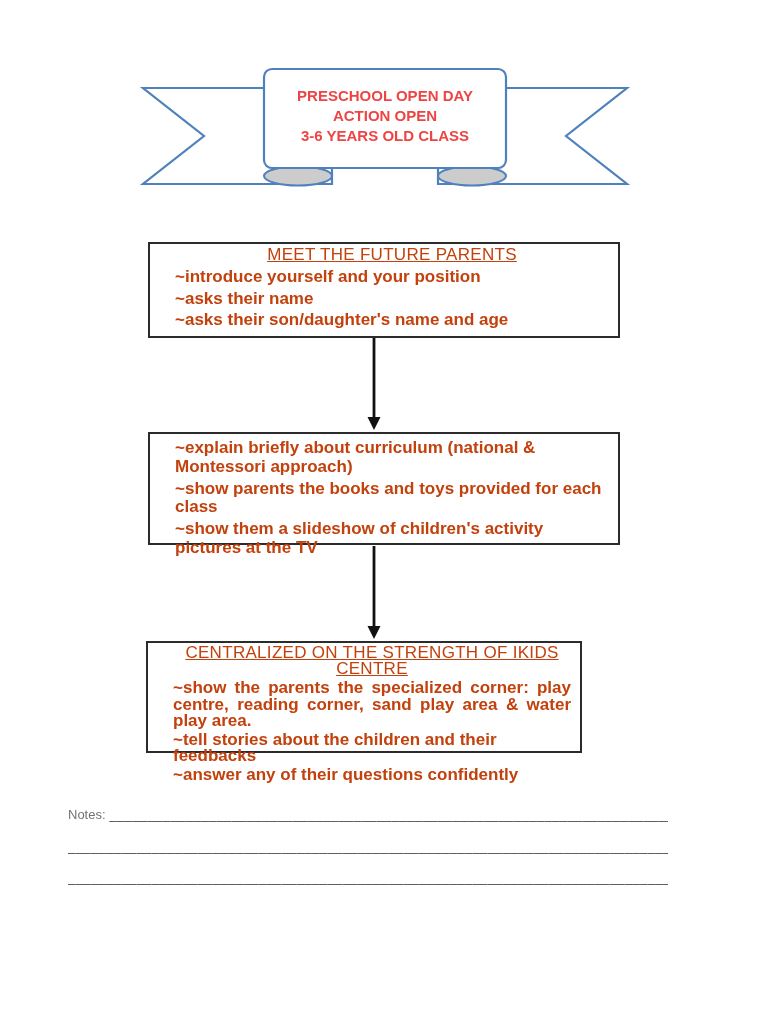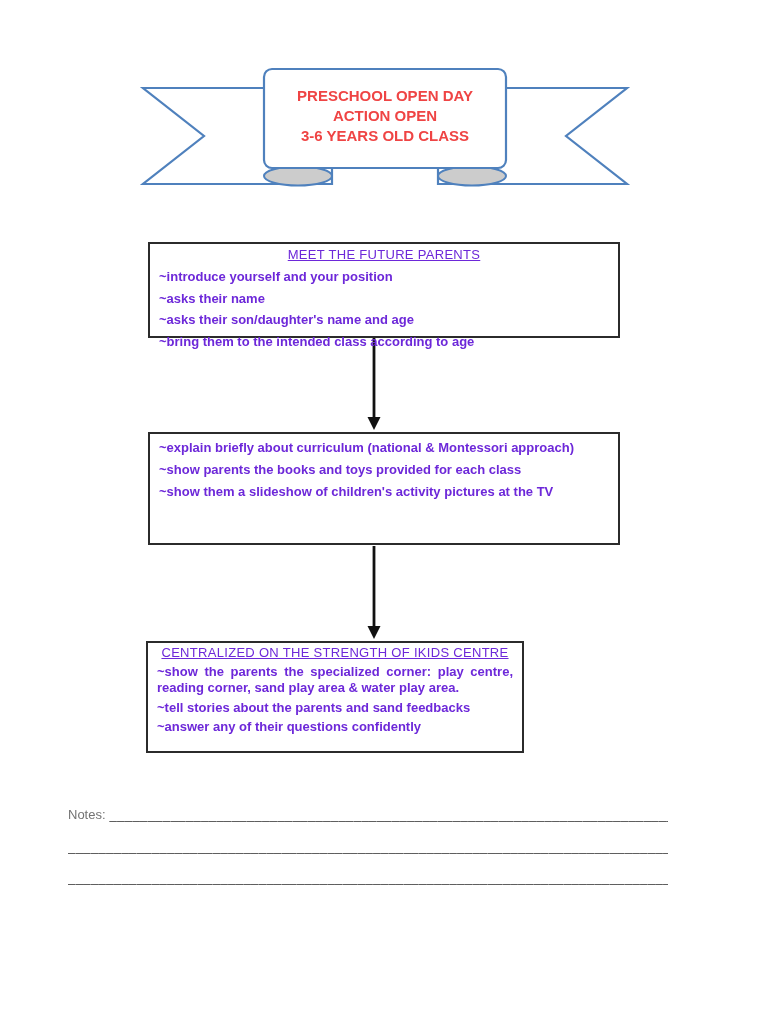--- a/index.html
+++ b/index.html
@@ -13,25 +13,25 @@
   .curl{fill:#cccccc;stroke-width:2;}
   .panel{fill:#ffffff;stroke-width:2.2;}
   .banner-text{
     position:absolute;left:264px;top:86px;width:242px;height:66px;
     text-align:center;font-weight:bold;font-size:15px;line-height:20px;color:#ef4444;
   }
   
   .flow-box{
     position:absolute;left:148px;width:472px;box-sizing:border-box;
     border:2px solid #2b2b2b;background:#ffffff;
-    padding:2px 6px 0 6px;font-size:13px;color:#6d28d9;
+    padding:2px 6px 0 22px;font-size:17px;color:#c2410c;
   }
   .box-1{top:242px;height:96px;line-height:18.8px;}
   .box-2{top:432px;height:113px;line-height:18.8px;}
-  .box-3{left:146px;top:641px;width:378px;height:112px;line-height:16.2px;}
+  .box-3{left:146px;top:641px;width:436px;height:112px;line-height:16.2px;}
   .box-title{text-align:center;text-decoration:underline;letter-spacing:.3px;}
   .flow-box p{margin:3px;font-weight:bold;}
   .box-3 p.justified{text-align:justify;}
   
   .arrow-overlay{position:absolute;left:0;top:0;pointer-events:none;}
   .arrow-line{stroke:#111111;stroke-width:2.8;}
   .arrow-head{fill:#111111;}
   
   .notes{
     position:absolute;left:68px;top:799px;width:600px;
@@ -65,33 +65,32 @@
     <polygon class="arrow-head" points="367.5,417 380.5,417 374,430"></polygon>
     <line class="arrow-line" x1="374" y1="546" x2="374" y2="628"></line>
     <polygon class="arrow-head" points="367.5,626 380.5,626 374,639"></polygon>
   </svg>
 
   <div class="flow-box box-1">
     <div class="box-title">MEET THE FUTURE PARENTS</div>
     <p>~introduce yourself and your position</p>
     <p>~asks their name</p>
     <p>~asks their son/daughter's name and age</p>
-    <p>~bring them to the intended class according to age</p>
   </div>
 
   <div class="flow-box box-2">
     <p>~explain briefly about curriculum (national &amp; Montessori approach)</p>
     <p>~show parents the books and toys provided for each class</p>
     <p>~show them a slideshow of children's activity pictures at the TV</p>
   </div>
 
   <div class="flow-box box-3">
     <div class="box-title">CENTRALIZED ON THE STRENGTH OF IKIDS CENTRE</div>
     <p class="justified">~show the parents the specialized corner: play centre, reading corner, sand play area &amp; water play area.</p>
-    <p>~tell stories about the parents and sand feedbacks</p>
+    <p>~tell stories about the children and their feedbacks</p>
     <p>~answer any of their questions confidently</p>
   </div>
 
   <div class="notes">
     <div class="note-line"><span class="note-label">Notes:</span> <span>____________________________________________________________________________</span></div>
     <div class="note-line"><span>___________________________________________________________________________________</span></div>
     <div class="note-line"><span>___________________________________________________________________________________</span></div>
   </div>
 
 </div>

